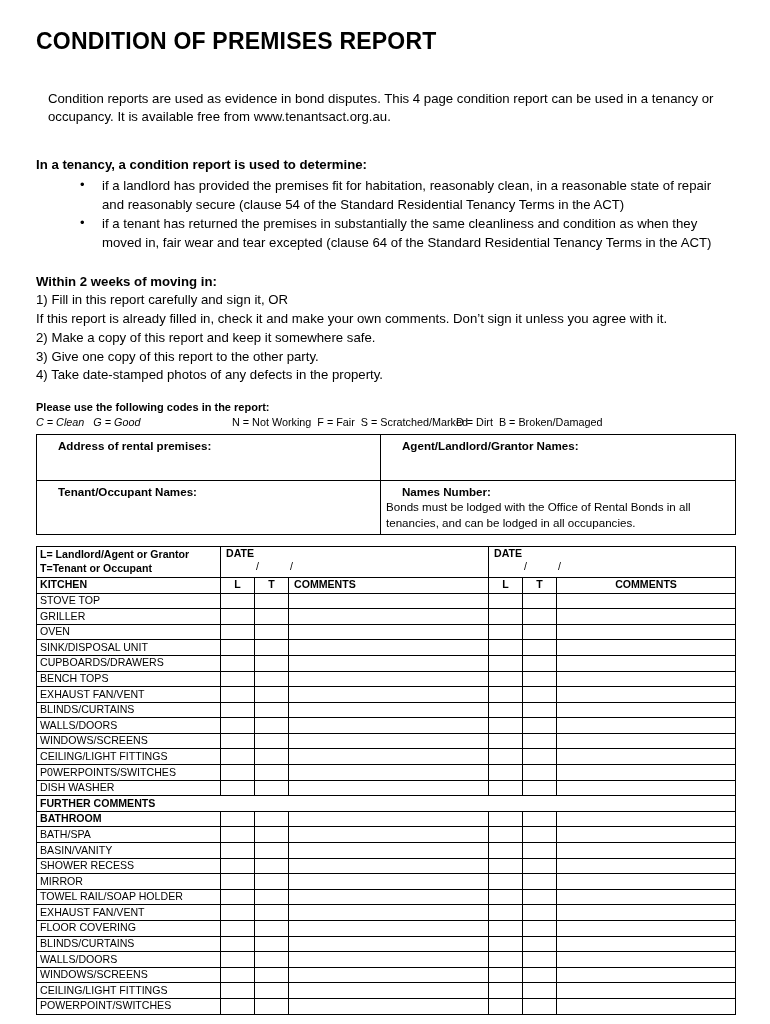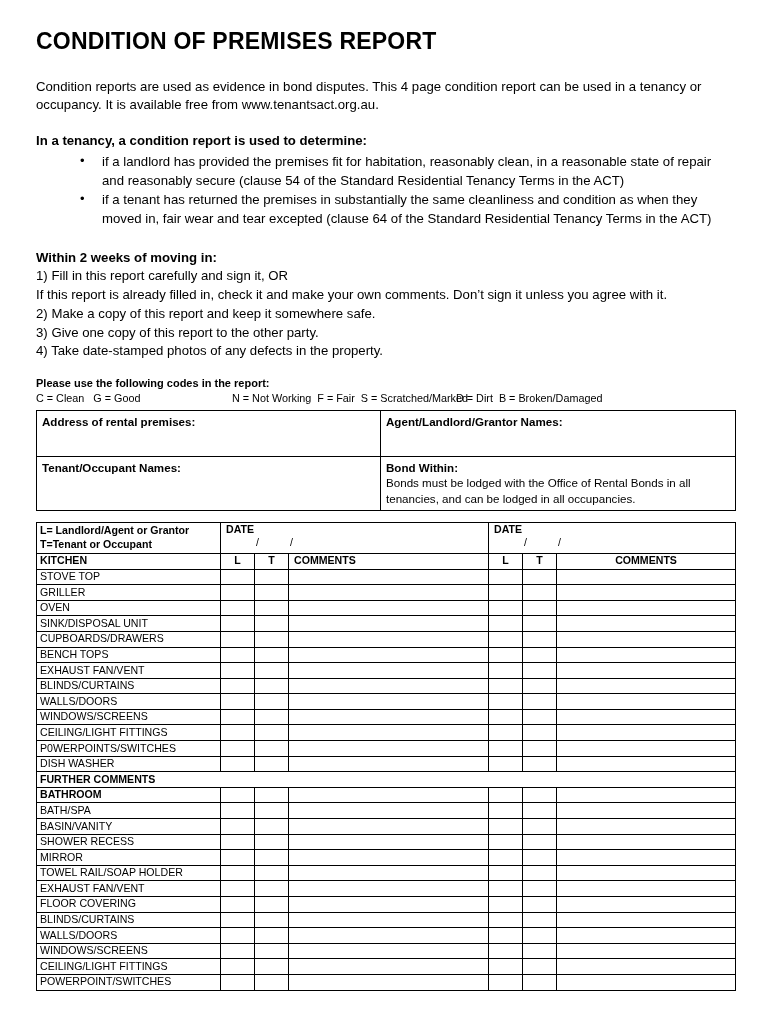--- a/index.html
+++ b/index.html
@@ -31,21 +31,21 @@
     letter-spacing: 0.2px;
     margin: 0;
     padding-top: 28px;
     line-height: 1.2;
   }
 
   
   .intro {
     font-size: 13.2px;
     line-height: 1.42;
-    margin: 0;
+    margin: 12px;
     padding-top: 22px;
   }
 
   .lead-bold {
     font-size: 13.2px;
     font-weight: bold;
     margin: 0;
     padding-top: 17px;
     line-height: 1.42;
   }
@@ -92,39 +92,39 @@
     line-height: 1.35;
   }
   .codes-row {
     font-size: 10.8px;
     line-height: 1.3;
     margin: 0;
     padding-bottom: 3px;
     display: flex;
     white-space: pre;
   }
-  .codes-left { width: 196px; flex: 0 0 196px; }
+  .codes-left { width: 196px; flex: 0 0 196px; font-style: italic; }
   .codes-mid  { width: 224px; flex: 0 0 224px; }
   .codes-right { flex: 0 0 auto; }
 
   
   table.details {
     width: 699px;
     border-collapse: collapse;
     table-layout: fixed;
     margin-top: 2px;
   }
   table.details td {
     border: 1.6px solid #000;
     vertical-align: top;
     padding: 3px 5px 2px 5px;
     font-size: 11.6px;
     line-height: 1.33;
   }
-  .det-label { font-weight: bold; }
+  .det-label { font-weight: bold; margin-left: 16px; }
   .det-note { font-weight: normal; }
   td.det-cell-a { height: 40px; }
   td.det-cell-b { height: 48px; }
 
   
   table.checklist {
     width: 699px;
     border-collapse: collapse;
     table-layout: fixed;
     margin-top: 11px;
@@ -243,21 +243,21 @@
         </td>
         <td class="det-cell-a">
           <span class="det-label">Agent/Landlord/Grantor Names:</span>
         </td>
       </tr>
       <tr>
         <td class="det-cell-b">
           <span class="det-label">Tenant/Occupant Names:</span>
         </td>
         <td class="det-cell-b">
-          <span class="det-label">Bond Within:</span><br>
+          <span class="det-label">Names Number:</span><br>
           <span class="det-note">Bonds must be lodged with the Office of Rental Bonds in all tenancies, and can be lodged in all occupancies.</span>
         </td>
       </tr>
     </tbody>
   </table>
 
   <table class="checklist">
     <colgroup>
       <col class="c-item">
         <col class="c-l">

